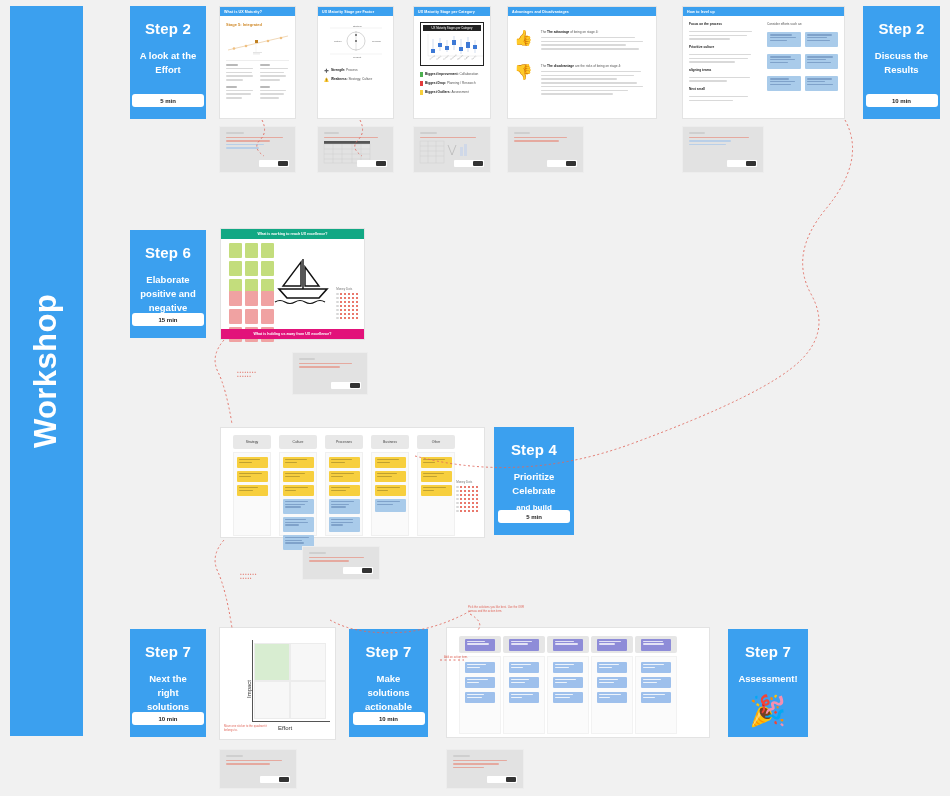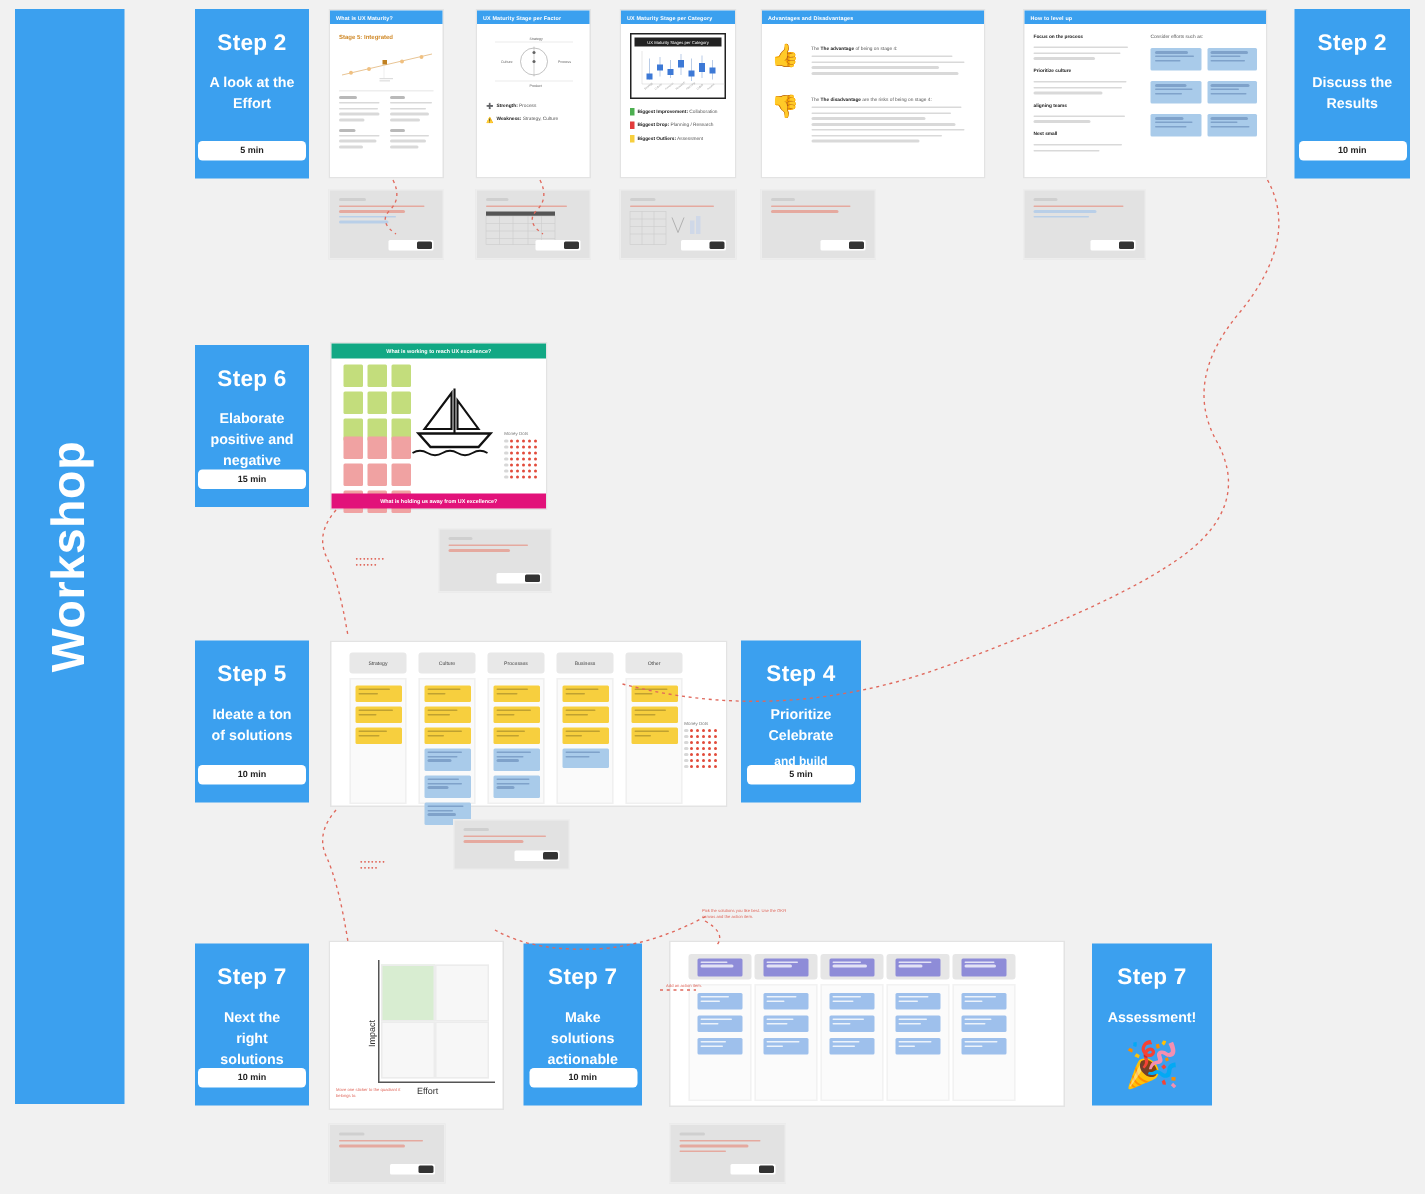--- a/index.html
+++ b/index.html
@@ -524,25 +524,20 @@
     <div class="tl" style="width:86%;margin-top:3px;"></div>
       <div class="tl" style="width:66%"></div>
     <div class="bar">
         <i></i>
       </div>
   </div>
   <div class="anno" style="left:237px;top:370px;">
     ● ● ● ● ● ● ● ●<br>● ● ● ● ● ●
   </div>
 
-  <div class="step" style="left:130px;top:427px;width:76px;height:108px;">
-    <div class="st-title">Step 5</div>
-    <div class="st-sub">Ideate a ton of solutions</div>
-    <div class="timer">10 min</div>
-  </div>
 
   <div class="board" style="left:220px;top:427px;width:265px;height:111px;">
 
     <div class="colhd" style="left:12px;">Strategy</div>
     <div class="colhd" style="left:58px;">Culture</div>
     <div class="colhd" style="left:104px;">Processes</div>
     <div class="colhd" style="left:150px;">Business</div>
     <div class="colhd" style="left:196px;">Other</div>
 
     <div class="col" style="left:12px;top:24px;height:84px;padding-top:4px;">

